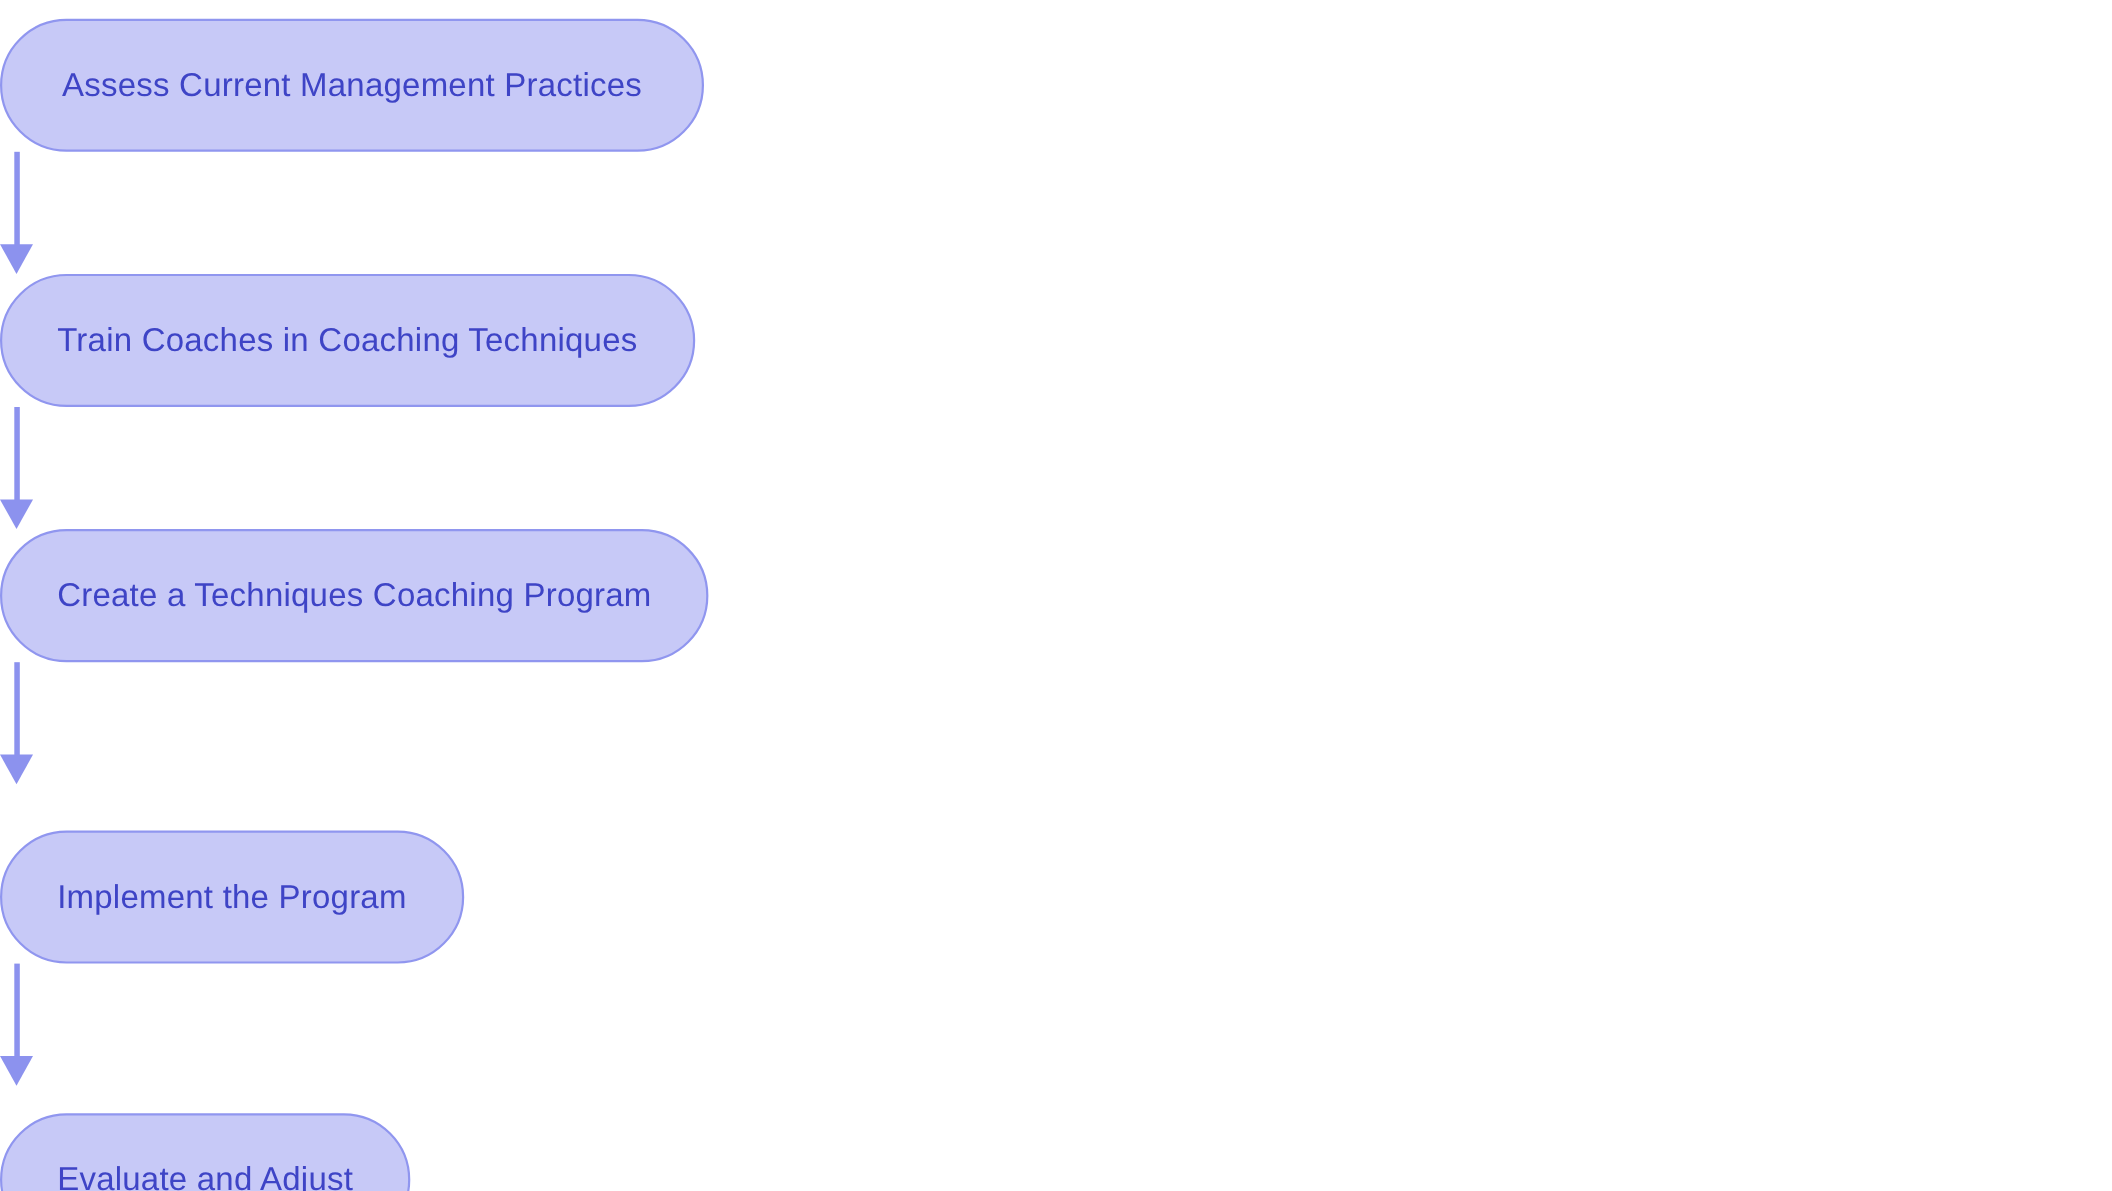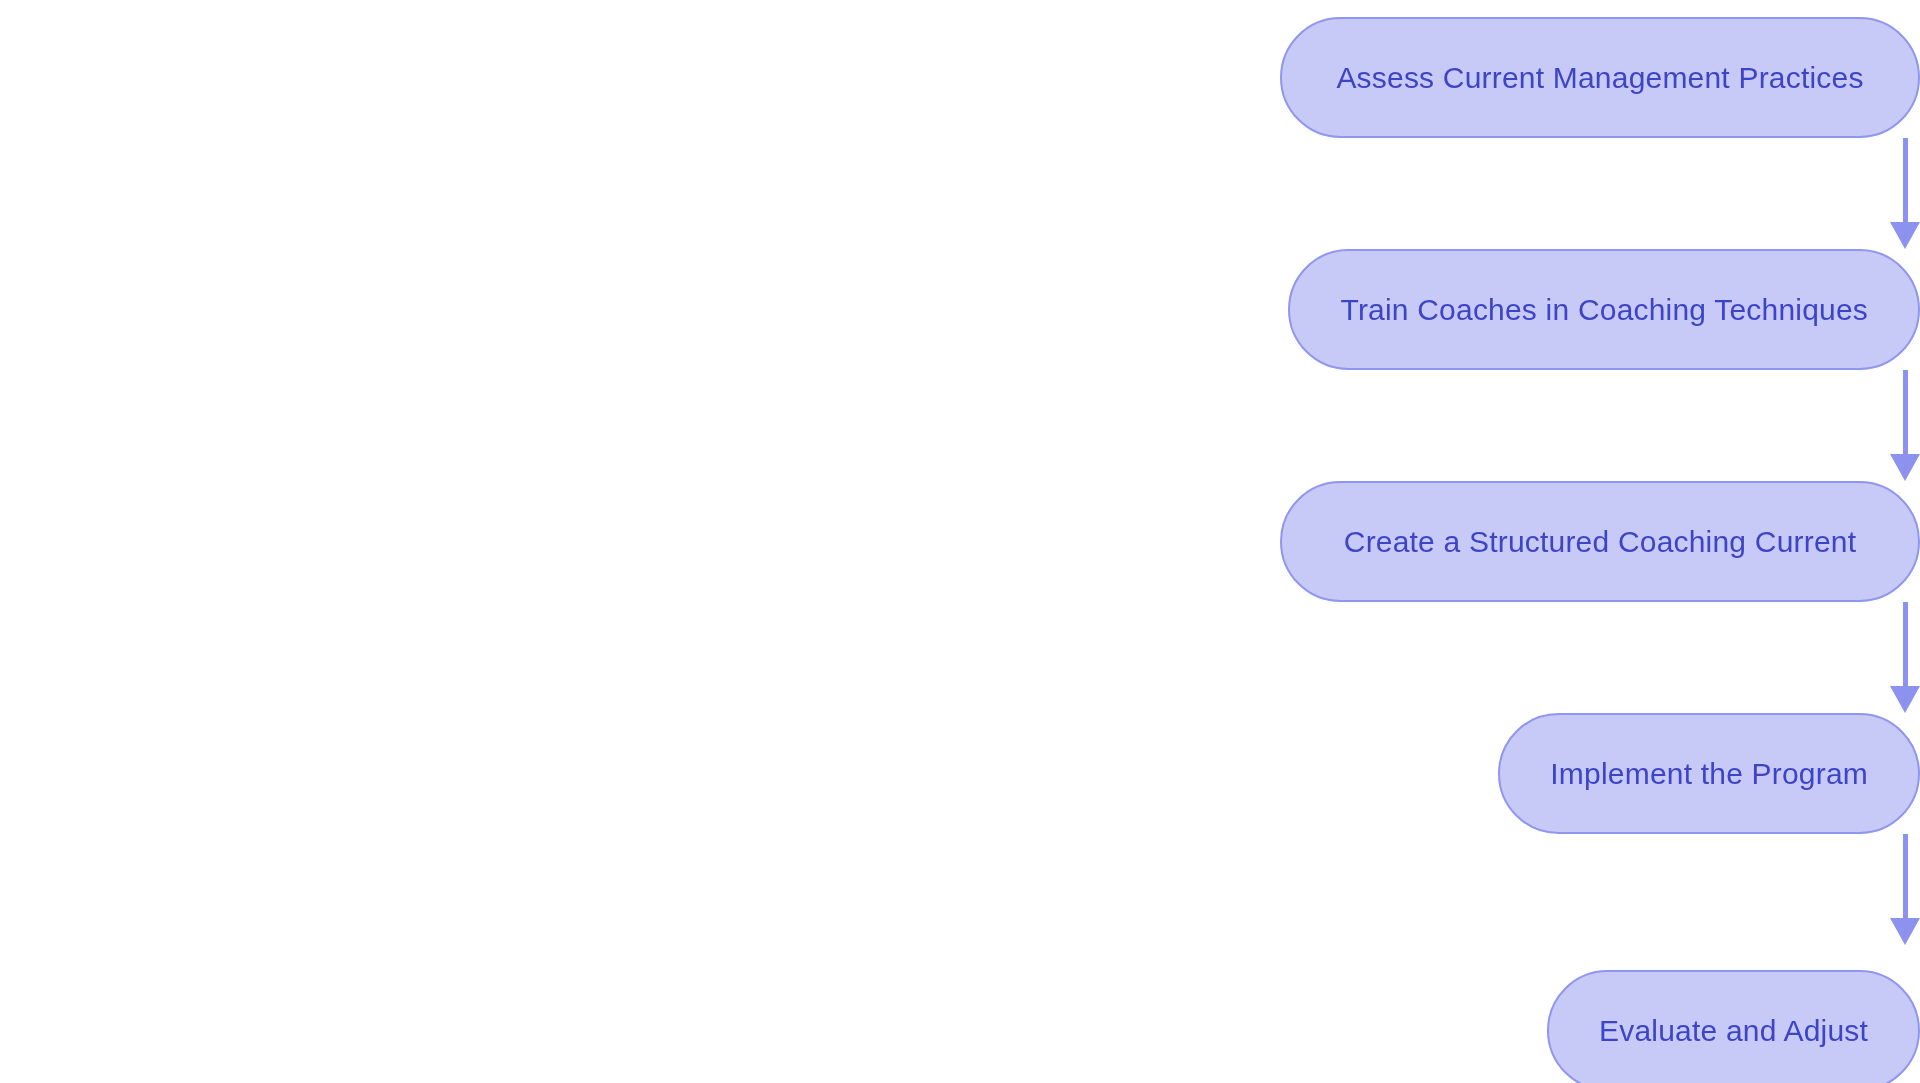--- a/index.html
+++ b/index.html
@@ -15,42 +15,42 @@
     height: 1083px;
     background: var(--background);
     font-family: "Liberation Sans", "DejaVu Sans", sans-serif;
     overflow: hidden;
   }
   .canvas {
     width: 1920px;
     height: 928px;
     display: flex;
     flex-direction: column;
-    align-items: flex-end;
+    align-items: flex-start;
     padding-top: 17px;
   }
   .node {
     height: 121px;
     border-radius: 60.5px;
     background: var(--node-fill);
     border: 2px solid var(--node-border);
     color: var(--node-text);
     display: flex;
     align-items: center;
     justify-content: center;
     padding: 0 50px;
     font-size: 30px;
     font-weight: 500;
     letter-spacing: 0.2px;
     white-space: nowrap;
     flex: 0 0 auto;
   }
   .node.w-xl { min-width: 640px; }
   .node.w-lg { min-width: 622px; }
-  .node.w-md { min-width: 420px; }
+  .node.w-md { min-width: 420px; margin-top: 42px; }
   .node.w-sm { min-width: 368px; margin-top: 25px; }
   .connector {
     height: 111px;
     display: flex;
     flex-direction: column;
     align-items: center;
     flex: 0 0 auto;
   }
   .connector .shaft {
     width: 5px;
@@ -84,21 +84,21 @@
   <div class="node w-lg">
     <span>Train Coaches in Coaching Techniques</span>
   </div>
 
   <div class="connector">
     <div class="shaft"></div>
     <div class="head"></div>
   </div>
 
   <div class="node w-xl">
-    <span>Create a Structured Coaching Current</span>
+    <span>Create a Techniques Coaching Program</span>
   </div>
 
   <div class="connector">
     <div class="shaft"></div>
     <div class="head"></div>
   </div>
 
   <div class="node w-md">
     <span>Implement the Program</span>
   </div>

